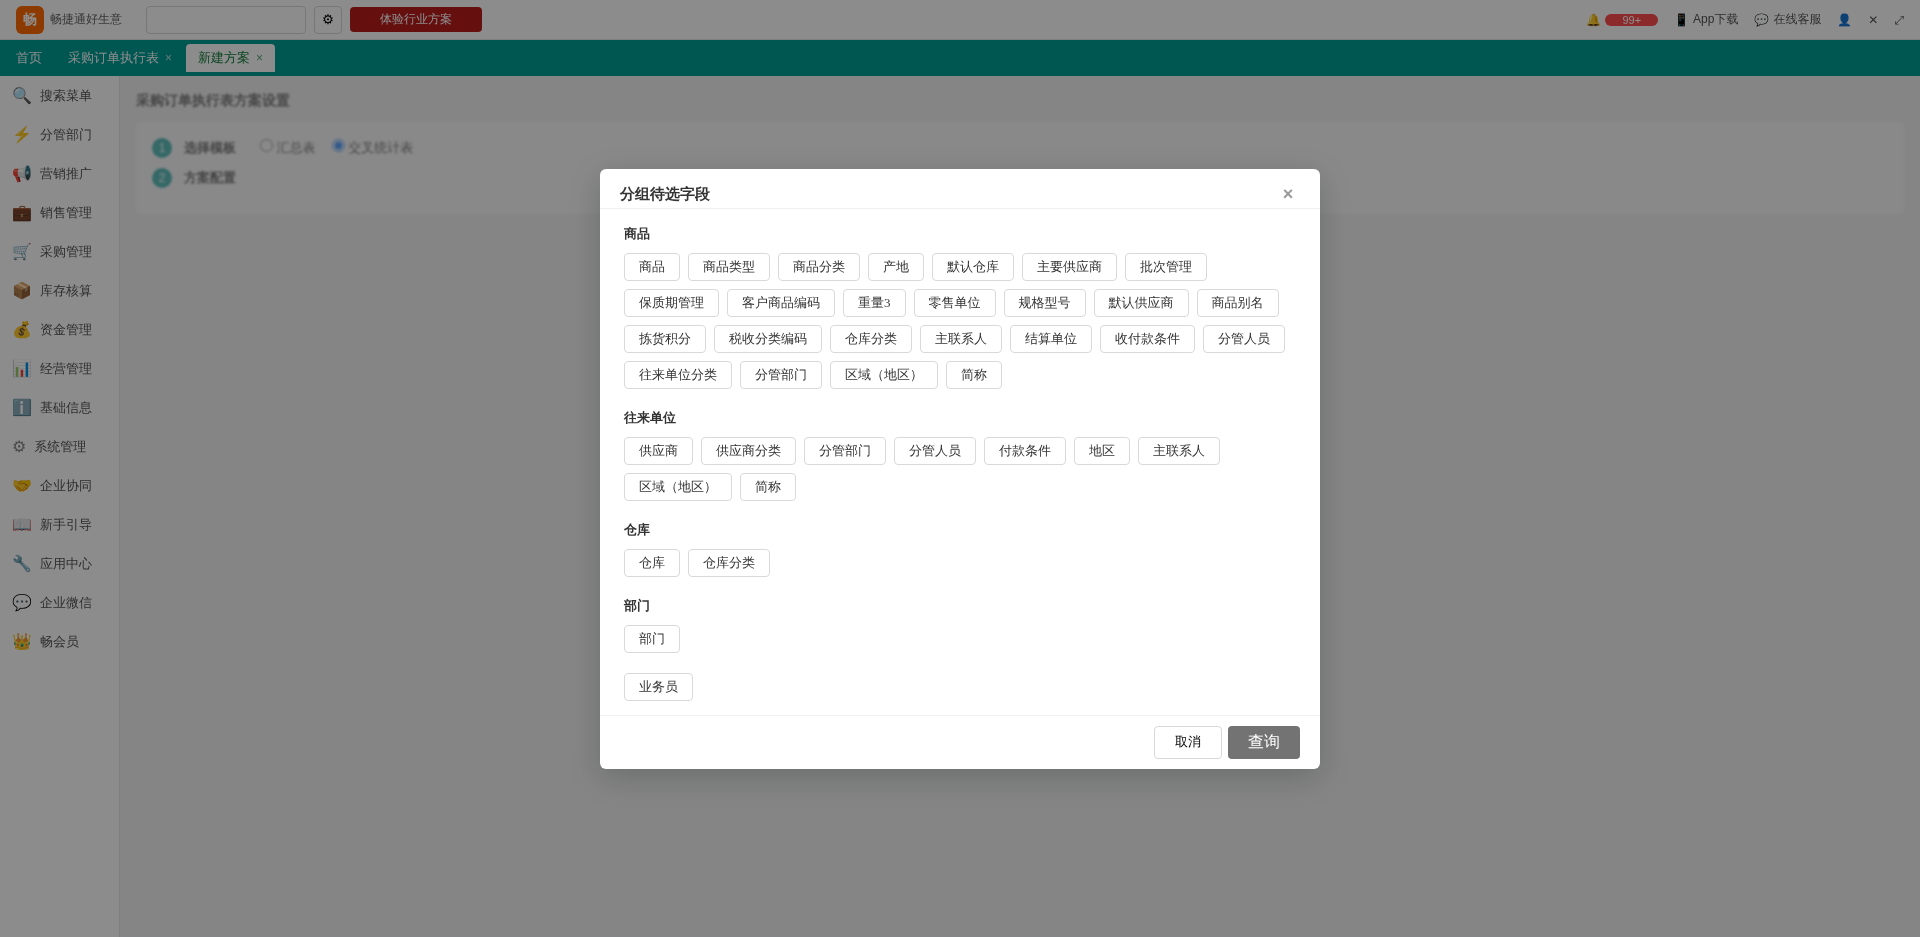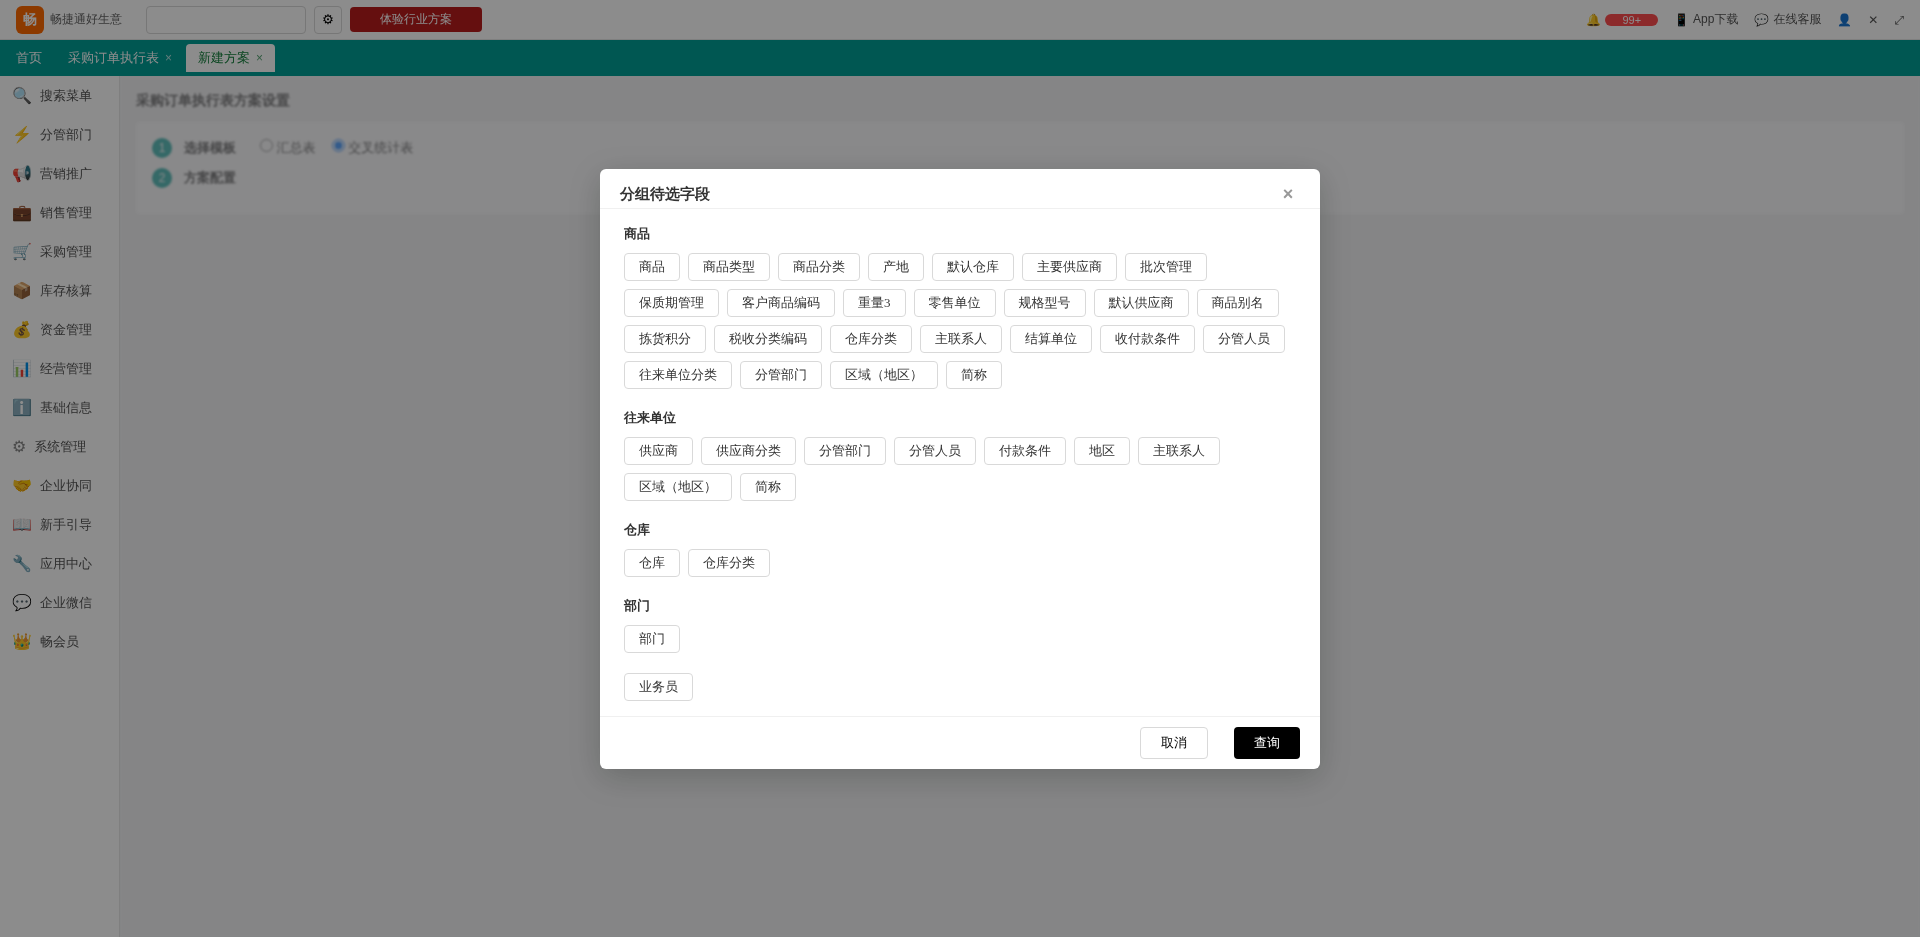--- a/index.html
+++ b/index.html
@@ -200,38 +200,38 @@
       background: #fff;
       color: #333;
     }
 
     
     .modal-footer {
       padding: 10px 20px;
       border-top: 1px solid #f0f0f0;
       display: flex;
       justify-content: flex-end;
-      gap: 26px;
+      gap: 6px;
     }
     .btn-cancel {
       padding: 6px 20px;
       border: 1px solid #d9d9d9;
       border-radius: 4px;
       background: #fff;
       cursor: pointer;
       font-size: 13px;
     }
     .btn-confirm {
       padding: 6px 20px;
       border: none;
       border-radius: 4px;
-      background: #000000;
+      background: #737373;
       color: #fff;
       cursor: pointer;
-      font-size: 13px;
+      font-size: 16px;
       text-align: right;
     }
 
     
     .modal-body::-webkit-scrollbar { width: 6px; }
     .modal-body::-webkit-scrollbar-track { background: #f0f0f0; }
     .modal-body::-webkit-scrollbar-thumb { background: #ccc; border-radius: 3px; }
 
     
     .bottom-bar {

